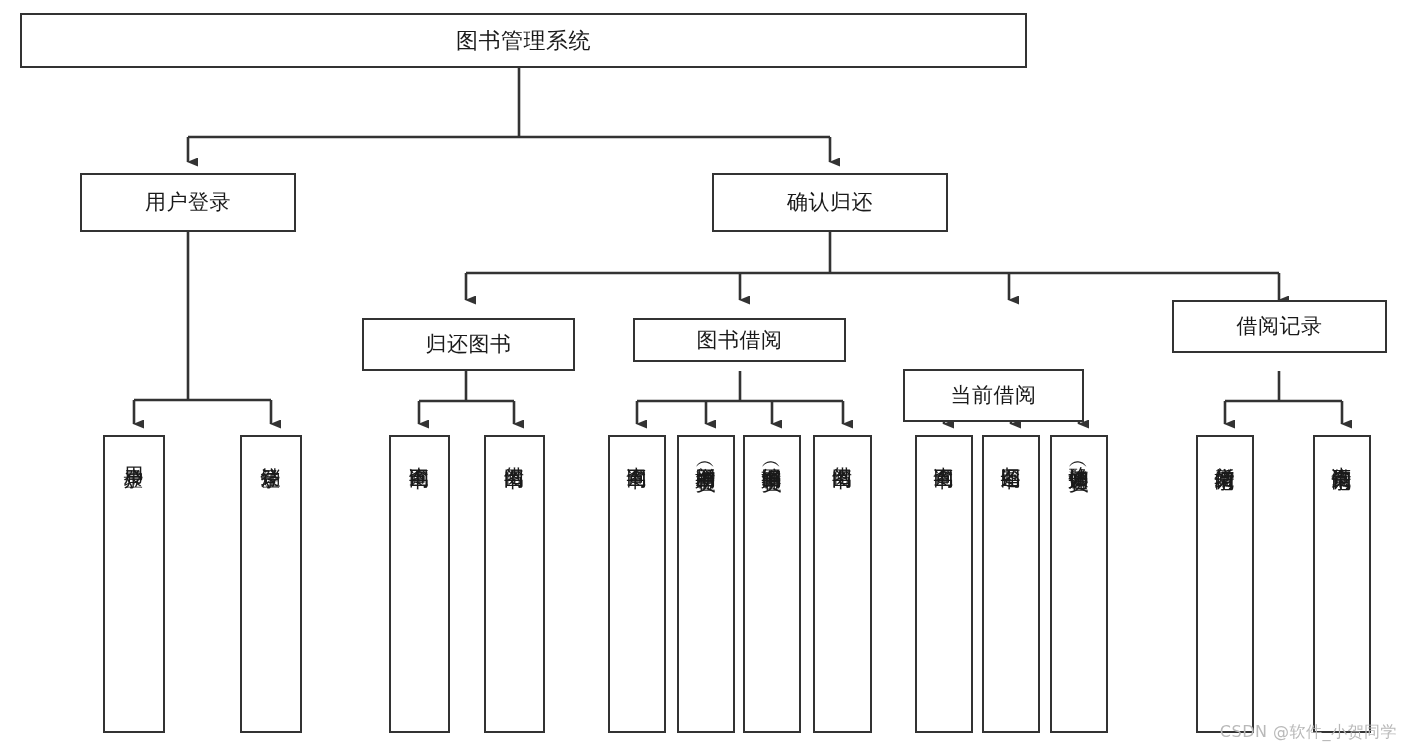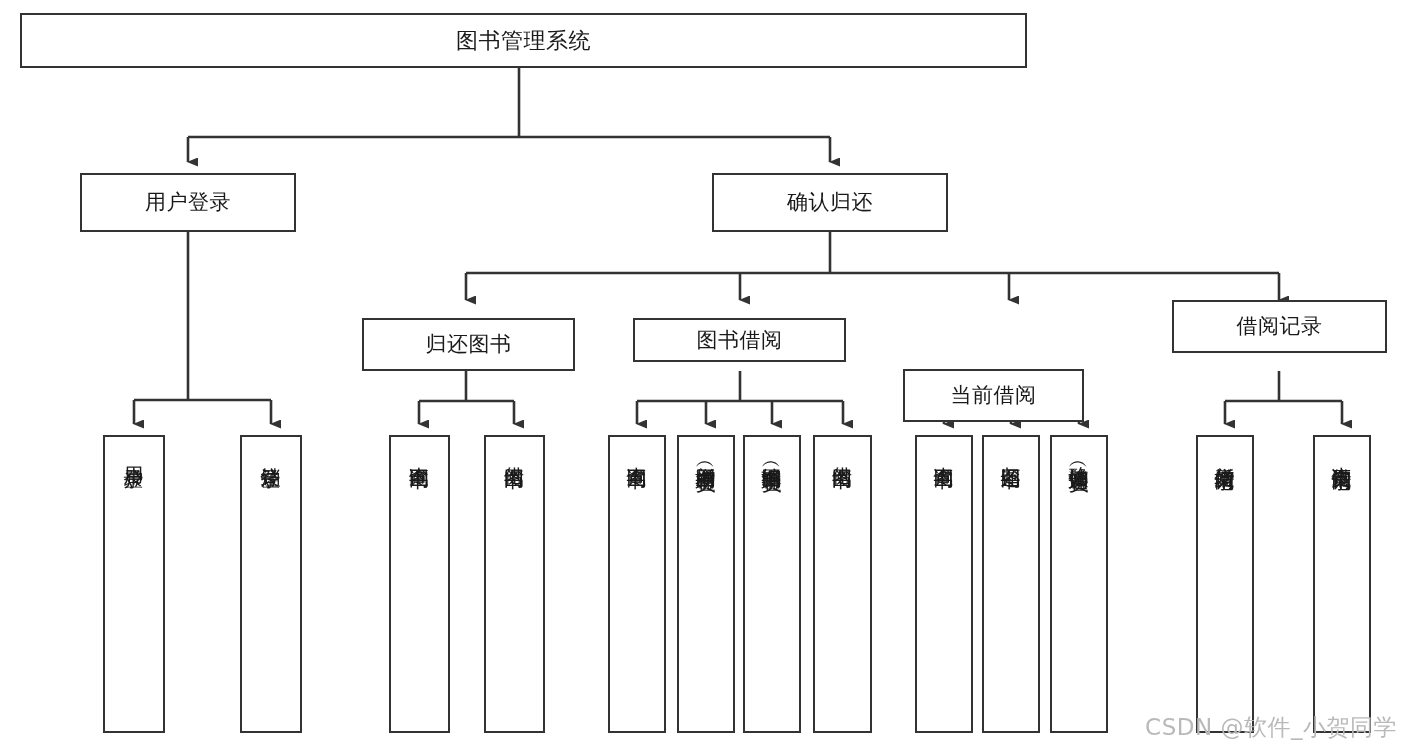--- a/index.html
+++ b/index.html
@@ -56,21 +56,21 @@
     writing-mode: vertical-rl;
     text-orientation: upright;
     font-size: 20px;
     letter-spacing: 1px;
     line-height: 1;
   }
   .watermark {
     position: absolute;
     right: 8px;
     bottom: 4px;
-    font-size: 23px;
+    font-size: 16px;
     color: #b9b9b9;
     letter-spacing: 0.5px;
     white-space: nowrap;
   }
 </style>
 </head>
 <body>
 
 <div id="canvas">
 

